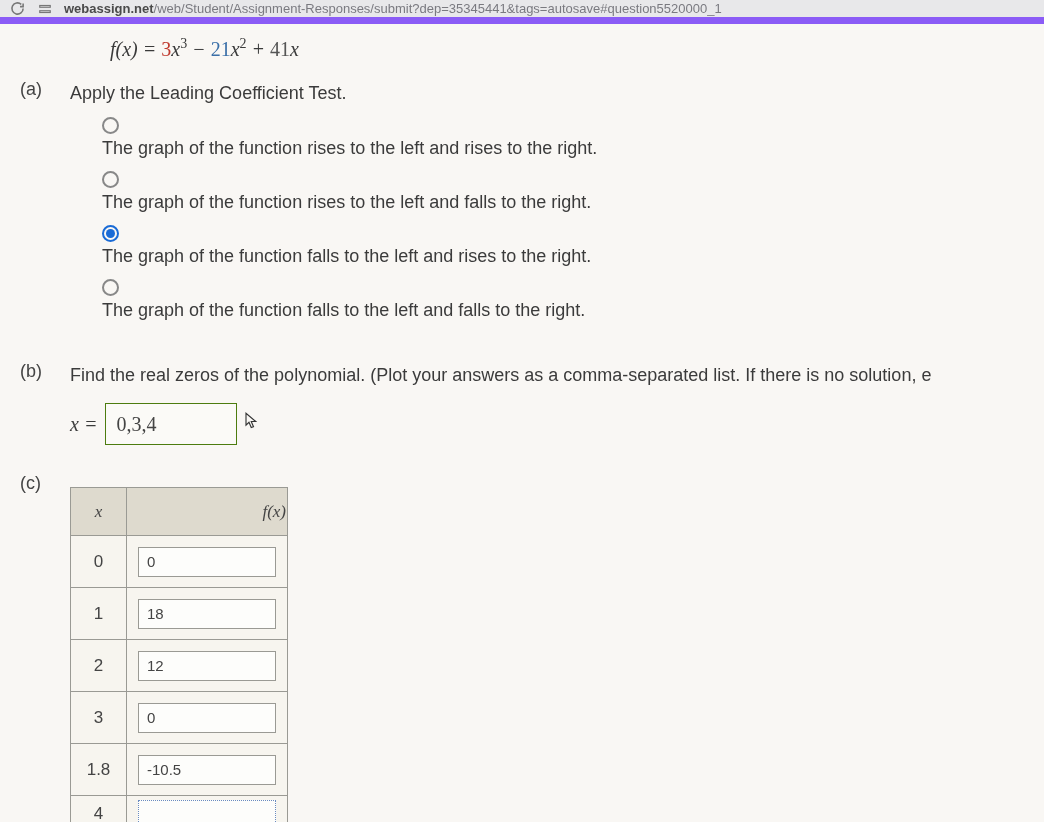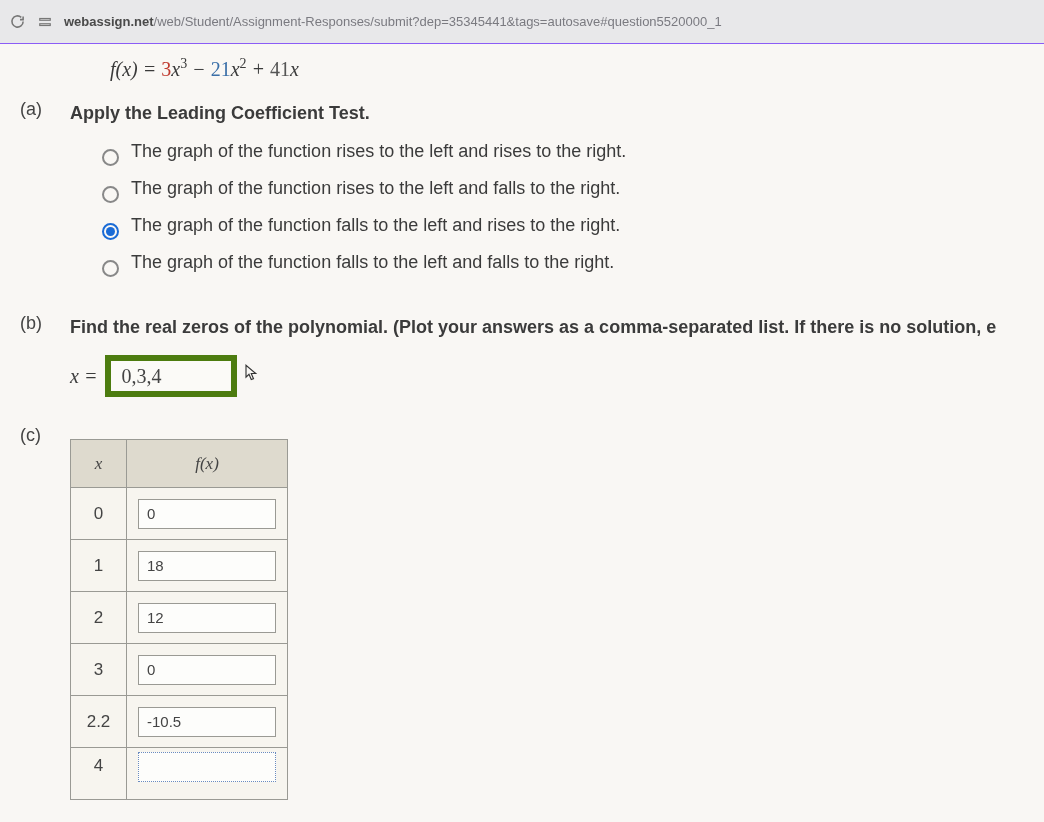--- a/index.html
+++ b/index.html
@@ -5,23 +5,23 @@
   * { box-sizing: border-box; }
   body {
     margin: 0;
     font-family: Arial, Helvetica, sans-serif;
     background: #f9f7f4;
     color: #333;
     width: 1044px;
     overflow: hidden;
   }
   .addrbar {
-    height: 44px;
+    height: 24px;
     background: #e8e8ea;
-    border-bottom: 1px solid #8b5cf6;
+    border-bottom: 7px solid #8b5cf6;
     display: flex;
     align-items: center;
     padding: 0 8px;
     font-size: 13px;
     color: #7a7a80;
   }
   .addrbar .icon-slot {
     width: 18px; height: 18px;
     margin-right: 10px;
     display: inline-flex; align-items: center; justify-content: center;
@@ -41,23 +41,23 @@
   .formula .co21 { color: #3a6fa8; font-style: normal; text-align: center; }
   .formula .co36 { color: #555; font-style: normal; }
   sup { font-size: 0.7em; font-style: normal; }
   .part { display: flex; margin-bottom: 28px; }
   .part-label {
     width: 50px;
     color: #444;
     font-size: 18px;
   }
   .part-body { flex: 1; color: #3b3b3b; font-size: 18px; line-height: 1.6; }
-  .prompt-text { margin-bottom: 10px; font-weight: bold; }
+  .prompt-text { margin-bottom: 10px; }
   .options { margin-left: 32px; }
-  .option-row { display: flex; align-items: flex-end; margin: 8px 0; }
+  .option-row { display: flex; align-items: flex-start; margin: 8px 0; flex-direction: column; }
   .radio-outer {
     width: 17px; height: 17px;
     border: 2px solid #888;
     border-radius: 50%;
     display: inline-flex;
     align-items: center; justify-content: center;
     margin-right: 12px;
     flex-shrink: 0;
   }
   .radio-outer.selected { border-color: #1a6bd6; }
@@ -70,21 +70,21 @@
   .answer-line { display: flex; align-items: center; margin-top: 14px; }
   .answer-line .xeq {
     font-family: "Times New Roman", serif;
     font-style: italic;
     font-size: 20px;
     margin-right: 8px;
   }
   .text-input {
     height: 42px;
     width: 132px;
-    border: 6px solid #4d7c0f;
+    border: 1px solid #4d7c0f;
     background: #fbfaf7;
     font-size: 20px;
     padding: 4px 10px;
     font-family: "Times New Roman", serif;
     color: #444;
   }
   .cursor-icon { margin-left: 6px; color: #555; }
   table.pts {
     border-collapse: collapse;
     margin-top: 14px;
@@ -96,21 +96,21 @@
     color: #444;
   }
   table.pts th {
     background: #dedace;
     font-weight: normal;
     font-style: italic;
     font-family: "Times New Roman", serif;
     height: 48px;
   }
   table.pts th.xcol { width: 56px; }
-  table.pts th.fxcol { width: 161px; font-style: italic; }
+  table.pts th.fxcol { width: 161px; font-style: italic; text-align: right; }
   table.pts td { height: 52px; background: #f7f5ef; }
   table.pts td.xv { font-family: Arial, sans-serif; }
   .cell-input {
     width: 138px;
     height: 30px;
     border: 1px solid #9a9a94;
     background: #fdfdfb;
     font-size: 15px;
     padding: 2px 8px;
     color: #444;
@@ -209,21 +209,21 @@
         </tr>
         <tr>
           <td class="xv">2</td>
           <td><input class="cell-input" type="text" value="12" style=""></td>
         </tr>
         <tr>
           <td class="xv">3</td>
           <td><input class="cell-input" type="text" value="0" style=""></td>
         </tr>
         <tr>
-          <td class="xv">2.2</td>
+          <td class="xv">1.8</td>
           <td><input class="cell-input" type="text" value="-10.5" style=""></td>
         </tr>
         <tr class="lastrow">
           <td class="xv">4</td>
           <td><input class="cell-input dashed" type="text" value="" style=""></td>
         </tr>
       </tbody>
         </table>
     </div>
   </div>

